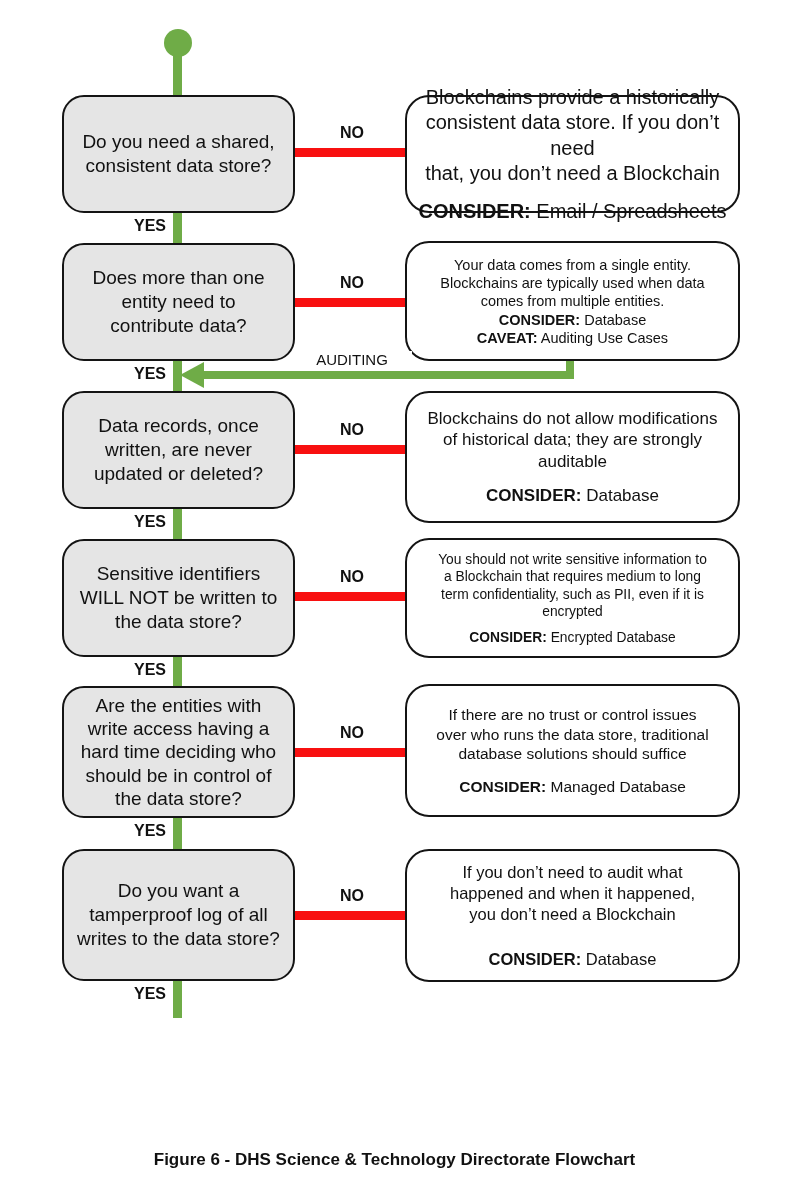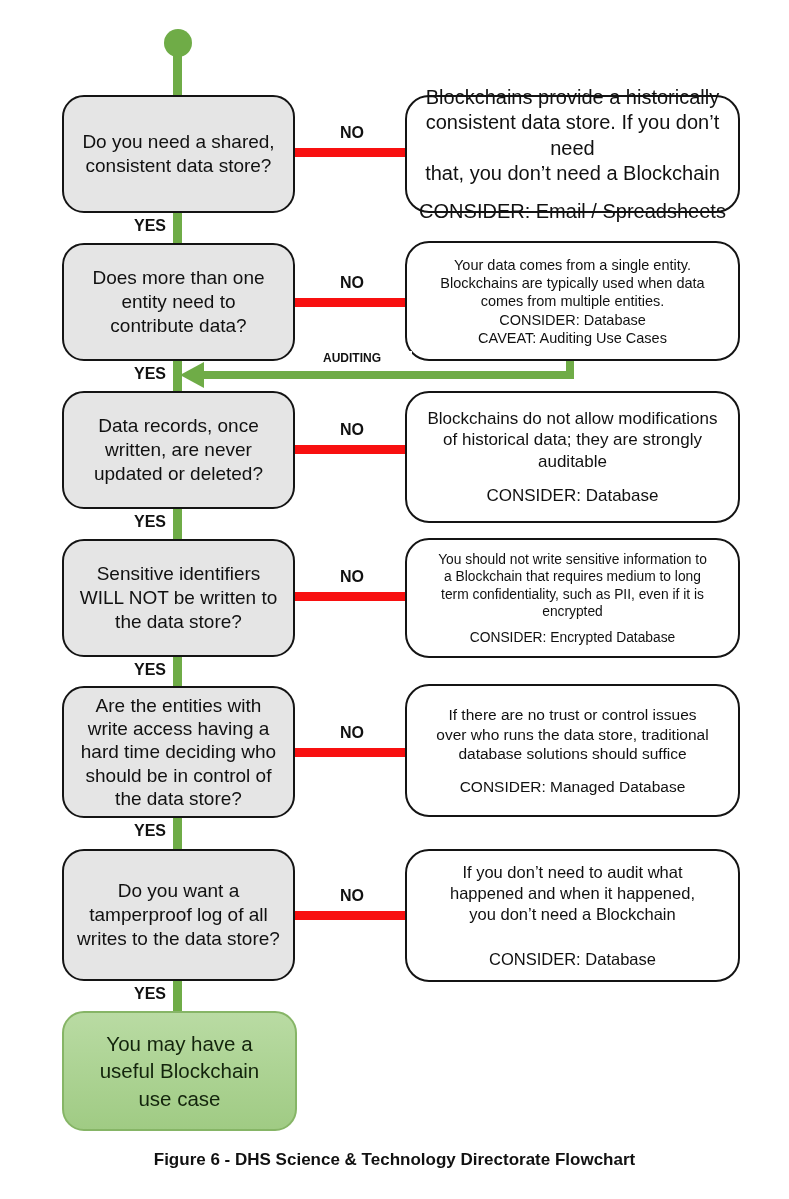--- a/index.html
+++ b/index.html
@@ -15,42 +15,42 @@
         display:flex;align-items:center;justify-content:center;text-align:center;z-index:3;box-sizing:border-box;padding:4px 8px;}
   .q-text{white-space:pre-line;font-size:19px;line-height:1.26;}
   .q1{top:95px;height:118px}.q2{top:243px;height:118px}.q3{top:391px;height:118px}
   .q4{top:539px;height:118px}.q5{top:686px;height:132px}.q6{top:849px;height:132px}
   .q5 .q-text{line-height:1.22;}
   
   .abox{position:absolute;left:405px;width:335px;background:#fff;border:2.5px solid #141414;border-radius:24px;
         display:flex;flex-direction:column;align-items:center;justify-content:center;text-align:center;
         z-index:3;box-sizing:border-box;padding:6px 10px;gap:14px;}
   .a-body{white-space:pre-line;line-height:1.26;}
-  .b{font-weight:normal;}
+  .b{font-weight:bold;}
   .a1{top:95px;height:118px;font-size:20px;}
   .a2{top:241px;height:120px;font-size:14.5px;gap:2px;}
   .a3{top:391px;height:132px;font-size:17px;}
   .a4{top:538px;height:120px;font-size:13.8px;gap:10px;}
   .a5{top:684px;height:133px;font-size:15.5px;}
   .a6{top:849px;height:133px;font-size:16.5px;gap:25px;}
   .a2 .tail{display:flex;flex-direction:column;gap:2px;}
   
   .no-line{position:absolute;left:295px;width:110px;height:9px;background:#F81010;z-index:2;}
   .n1{top:148px}.n2{top:298px}.n3{top:445px}.n4{top:592px}.n5{top:748px}.n6{top:911px}
   
   .no-label{position:absolute;left:322px;width:60px;text-align:center;font-weight:bold;font-size:16px;z-index:4;}
   .nl1{top:124px}.nl2{top:274px}.nl3{top:421px}.nl4{top:568px}.nl5{top:724px}.nl6{top:887px}
   .yes-label{position:absolute;left:100px;width:66px;text-align:right;font-weight:bold;font-size:16px;z-index:4;}
   .yl1{top:217px}.yl2{top:365px}.yl3{top:513px}.yl4{top:661px}.yl5{top:822px}.yl6{top:985px}
   
   .aud-vseg{position:absolute;left:566px;top:359px;width:8px;height:17px;background:#6FAC47;z-index:2;}
   .aud-hseg{position:absolute;left:200px;top:371px;width:374px;height:8px;background:#6FAC47;z-index:2;}
   .aud-head{position:absolute;left:180px;top:362px;width:0;height:0;z-index:2;
             border-right:24px solid #6FAC47;border-top:13px solid transparent;border-bottom:13px solid transparent;}
-  .aud-label{position:absolute;left:292px;top:351px;width:120px;text-align:center;font-weight:bold;font-size:12px;z-index:4;background:#fff;}
+  .aud-label{position:absolute;left:292px;top:351px;width:120px;text-align:center;font-weight:normal;font-size:15px;z-index:4;background:#fff;}
   
   .end-box{position:absolute;left:62px;top:1011px;width:235px;height:120px;border-radius:22px;
            background:linear-gradient(180deg,#b9dba3,#a0cb84);border:2px solid #86b566;z-index:3;
            display:flex;align-items:center;justify-content:center;text-align:center;box-sizing:border-box;}
   .end-text{white-space:pre-line;font-size:20.5px;line-height:1.33;color:#13240c;}
   
   .caption{position:absolute;left:0;top:1150px;width:789px;text-align:center;font-weight:bold;font-size:17px;z-index:4;}
 </style>
 </head>
 <body>
@@ -153,21 +153,16 @@
   <div class="no-line n6"></div>
   <div class="no-label nl6">NO</div>
   <div class="yes-label yl6">YES</div>
   <div class="abox a6">
     <div class="a-body">If you don’t need to audit what
 happened and when it happened,
 you don’t need a Blockchain</div>
     <div><span class="b">CONSIDER:</span> <span>Database</span></div>
   </div>
 
-  <div class="end-box">
-    <div class="end-text">You may have a
-useful Blockchain
-use case</div>
-  </div>
 
   <div class="caption">Figure 6 - DHS Science &amp; Technology Directorate Flowchart</div>
 
 </div>
 
 </body></html>

